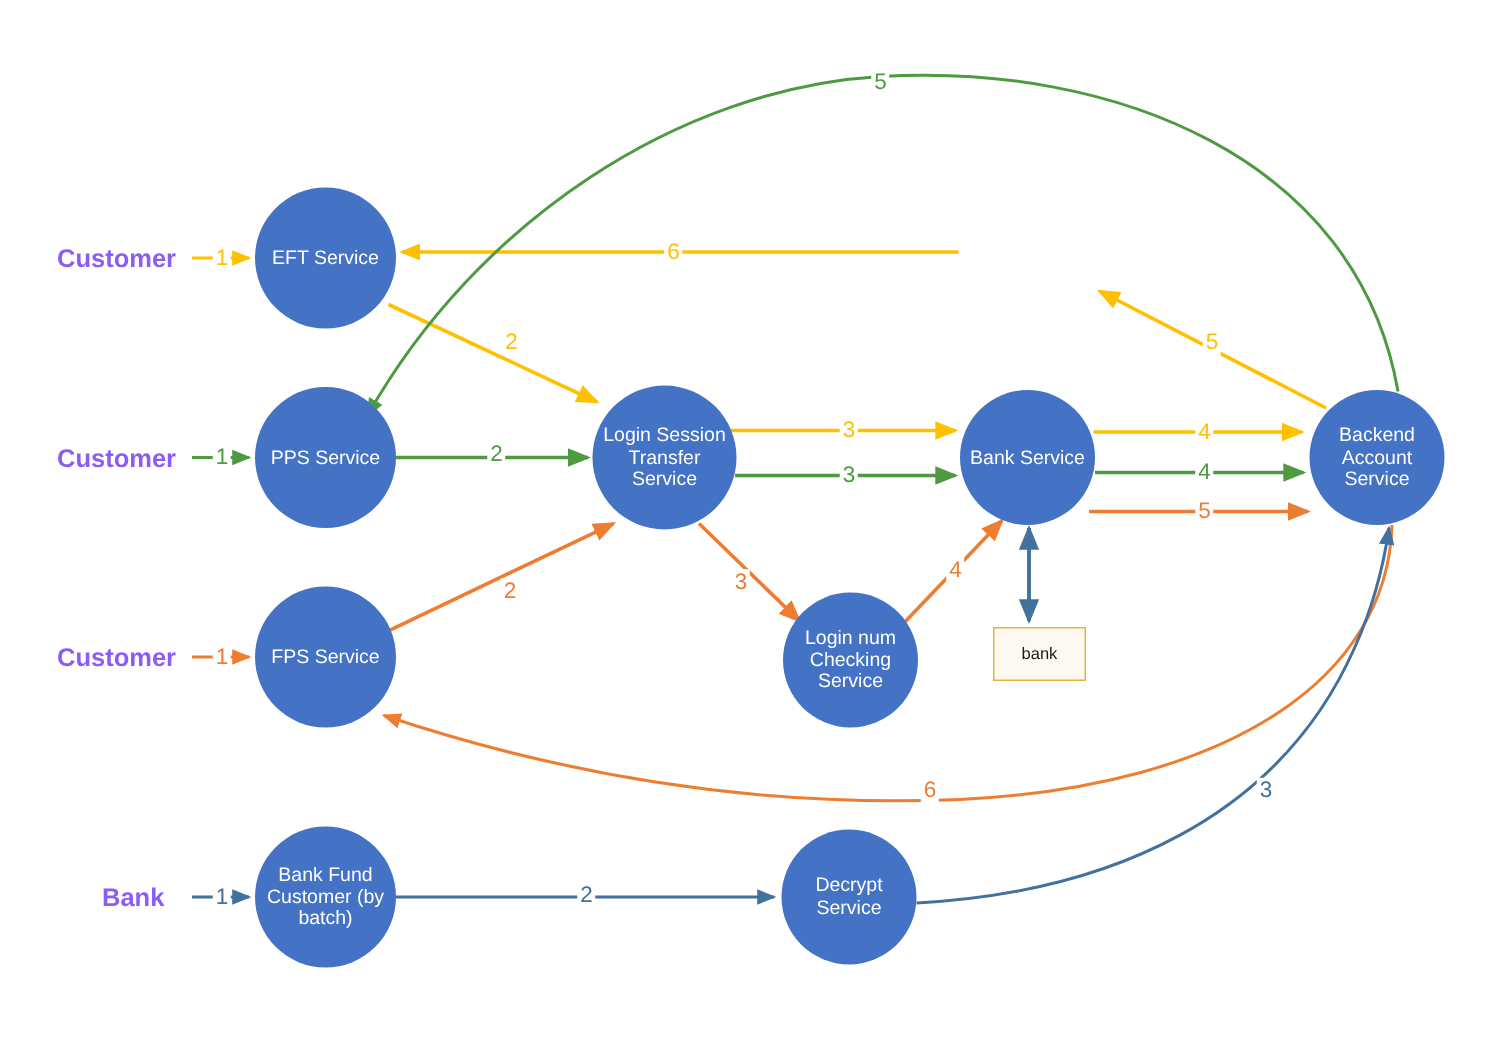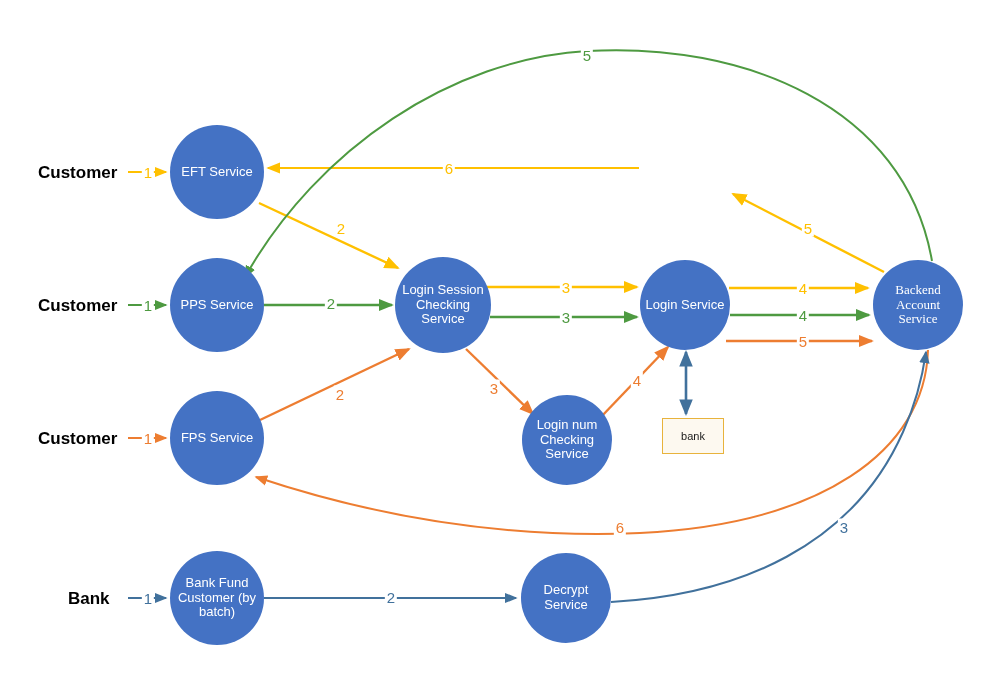--- a/index.html
+++ b/index.html
@@ -4,21 +4,21 @@
 <style>
   html,body{margin:0;padding:0;background:#ffffff;}
   body{width:992px;height:699px;overflow:hidden;
        font-family:"Liberation Sans","DejaVu Sans",sans-serif;}
   #stage{position:relative;width:992px;height:699px;background:#fff;}
   #wires{position:absolute;left:0;top:0;width:992px;height:699px;}
   .node{position:absolute;border-radius:50%;background:#4472C4;
         display:flex;align-items:center;justify-content:center;text-align:center;
         color:#ffffff;line-height:1.12;box-sizing:border-box;}
   .node span{display:block;padding:0 4px;}
-  .actor{position:absolute;color:#000000;font-weight:bold;white-space:nowrap;}
+  .actor{position:absolute;color:#8b5cf6;font-weight:bold;white-space:nowrap;}
   .boxnode{position:absolute;background:#FDF9F0;border:1.6px solid #E8B33C;
            display:flex;align-items:center;justify-content:center;
            color:#1a1a1a;box-sizing:border-box;}
   .edgelabel{position:absolute;transform:translate(-50%,-50%);
              background:#ffffff;padding:0 2px;white-space:nowrap;}
 </style>
 </head>
 <body>
 
 <div id="stage">
@@ -93,32 +93,32 @@
   <div class="node" style="left:170px;top:391px;width:94px;height:94px;font-size:13px;">
     <span>FPS Service</span>
   </div>
   <div class="node" style="left:170px;top:258px;width:94px;height:94px;font-size:13px;">
     <span>PPS Service</span>
   </div>
   <div class="node" style="left:170px;top:551px;width:94px;height:94px;font-size:13px;">
     <span>Bank Fund Customer (by batch)</span>
   </div>
   <div class="node" style="left:395px;top:257px;width:96px;height:96px;font-size:13px;">
-    <span>Login Session Checking Service</span>
+    <span>Login Session Transfer Service</span>
   </div>
   <div class="node" style="left:522px;top:395px;width:90px;height:90px;font-size:13px;">
     <span>Login num Checking Service</span>
   </div>
   <div class="node" style="left:521px;top:553px;width:90px;height:90px;font-size:13px;justify-content:flex-end;">
     <span>Decrypt Service</span>
   </div>
   <div class="node" style="left:640px;top:260px;width:90px;height:90px;font-size:13px;">
-    <span>Login Service</span>
+    <span>Bank Service</span>
   </div>
-  <div class="node" style="left:873px;top:260px;width:90px;height:90px;font-size:13px;font-family:Liberation Serif, serif;">
+  <div class="node" style="left:873px;top:260px;width:90px;height:90px;font-size:13px;">
     <span>Backend Account Service</span>
   </div>
 
   <div class="boxnode" style="left:662px;top:418px;width:62px;height:36px;font-size:11px;">
     <span>bank</span>
   </div>
 
   <div class="edgelabel" style="left:148px;top:172px;color:#FFC000;font-size:15px;">1</div>
   <div class="edgelabel" style="left:148px;top:305px;color:#4E9A41;font-size:15px;">1</div>
   <div class="edgelabel" style="left:148px;top:438px;color:#ED7D31;font-size:15px;">1</div>

